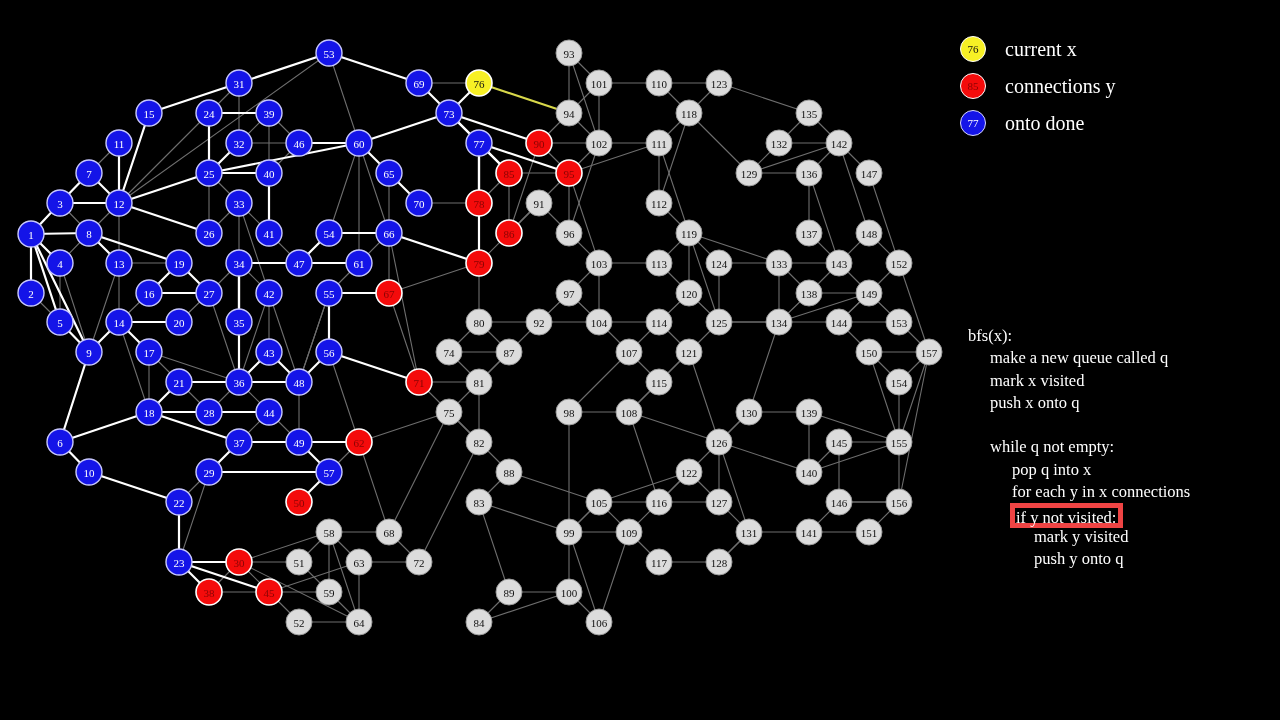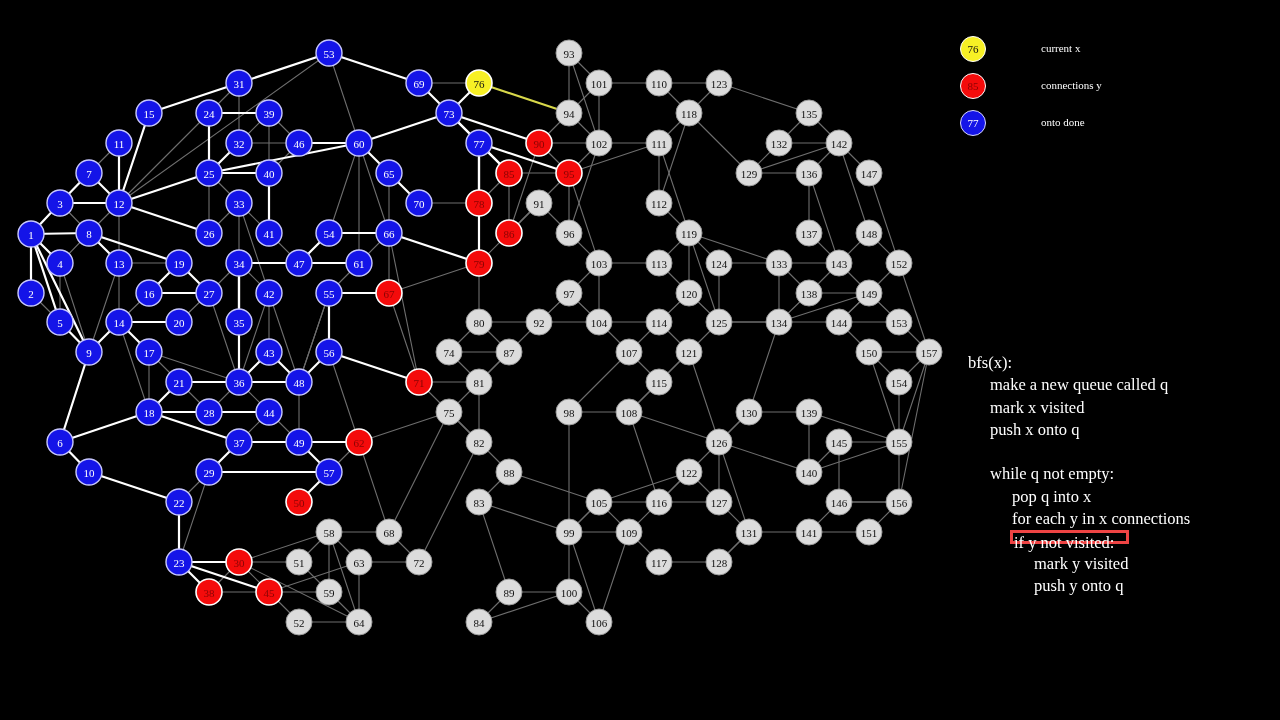--- a/index.html
+++ b/index.html
@@ -74,48 +74,47 @@
   .legend-node.done     { background: #1414e8; border: 1.5px solid #d8d8ff; color: #ffffff; }
   .legend-line {
     position: absolute;
     left: 2px;
     top: 50%;
     width: 40px;
     height: 34px;
     transform: translateY(-50%);
   }
   .legend-text {
-    font-size: 11px;
+    font-size: 20px;
     line-height: 1;
     padding-left: 6px;
     white-space: nowrap;
-    margin-left: 36px;
   }
   .pseudocode-panel {
     position: absolute;
     left: 968px;
-    top: 352px;
+    top: 325px;
     width: 300px;
     font-size: 16.5px;
     line-height: 22.3px;
     white-space: pre;
   }
   .code-line {
     display: block;
     height: 22.3px;
     white-space: pre;
   }
   .code-line.blank { height: 22.3px; }
   .code-line.highlight {
     display: inline-block;
-    border: 3px solid #ef4444;
-    padding: 0px 12px 0px 1px;
+    border: 5px solid #ef4444;
+    padding: 0px 2px 0px 1px;
     margin-left: -2px;
     box-sizing: border-box;
-    height: 14px;
+    height: 25px;
     line-height: 20px;
   }
 </style>
 </head>
 <body>
 
 <div id="stage">
   <svg id="graph-svg" viewBox="0 0 1280 720" xmlns="http://www.w3.org/2000/svg">
     <g id="edge-layer">
         <line x1="31" y1="293" x2="60" y2="322" stroke="#6e6e6e" stroke-width="1.1" stroke-linecap="round"></line>

